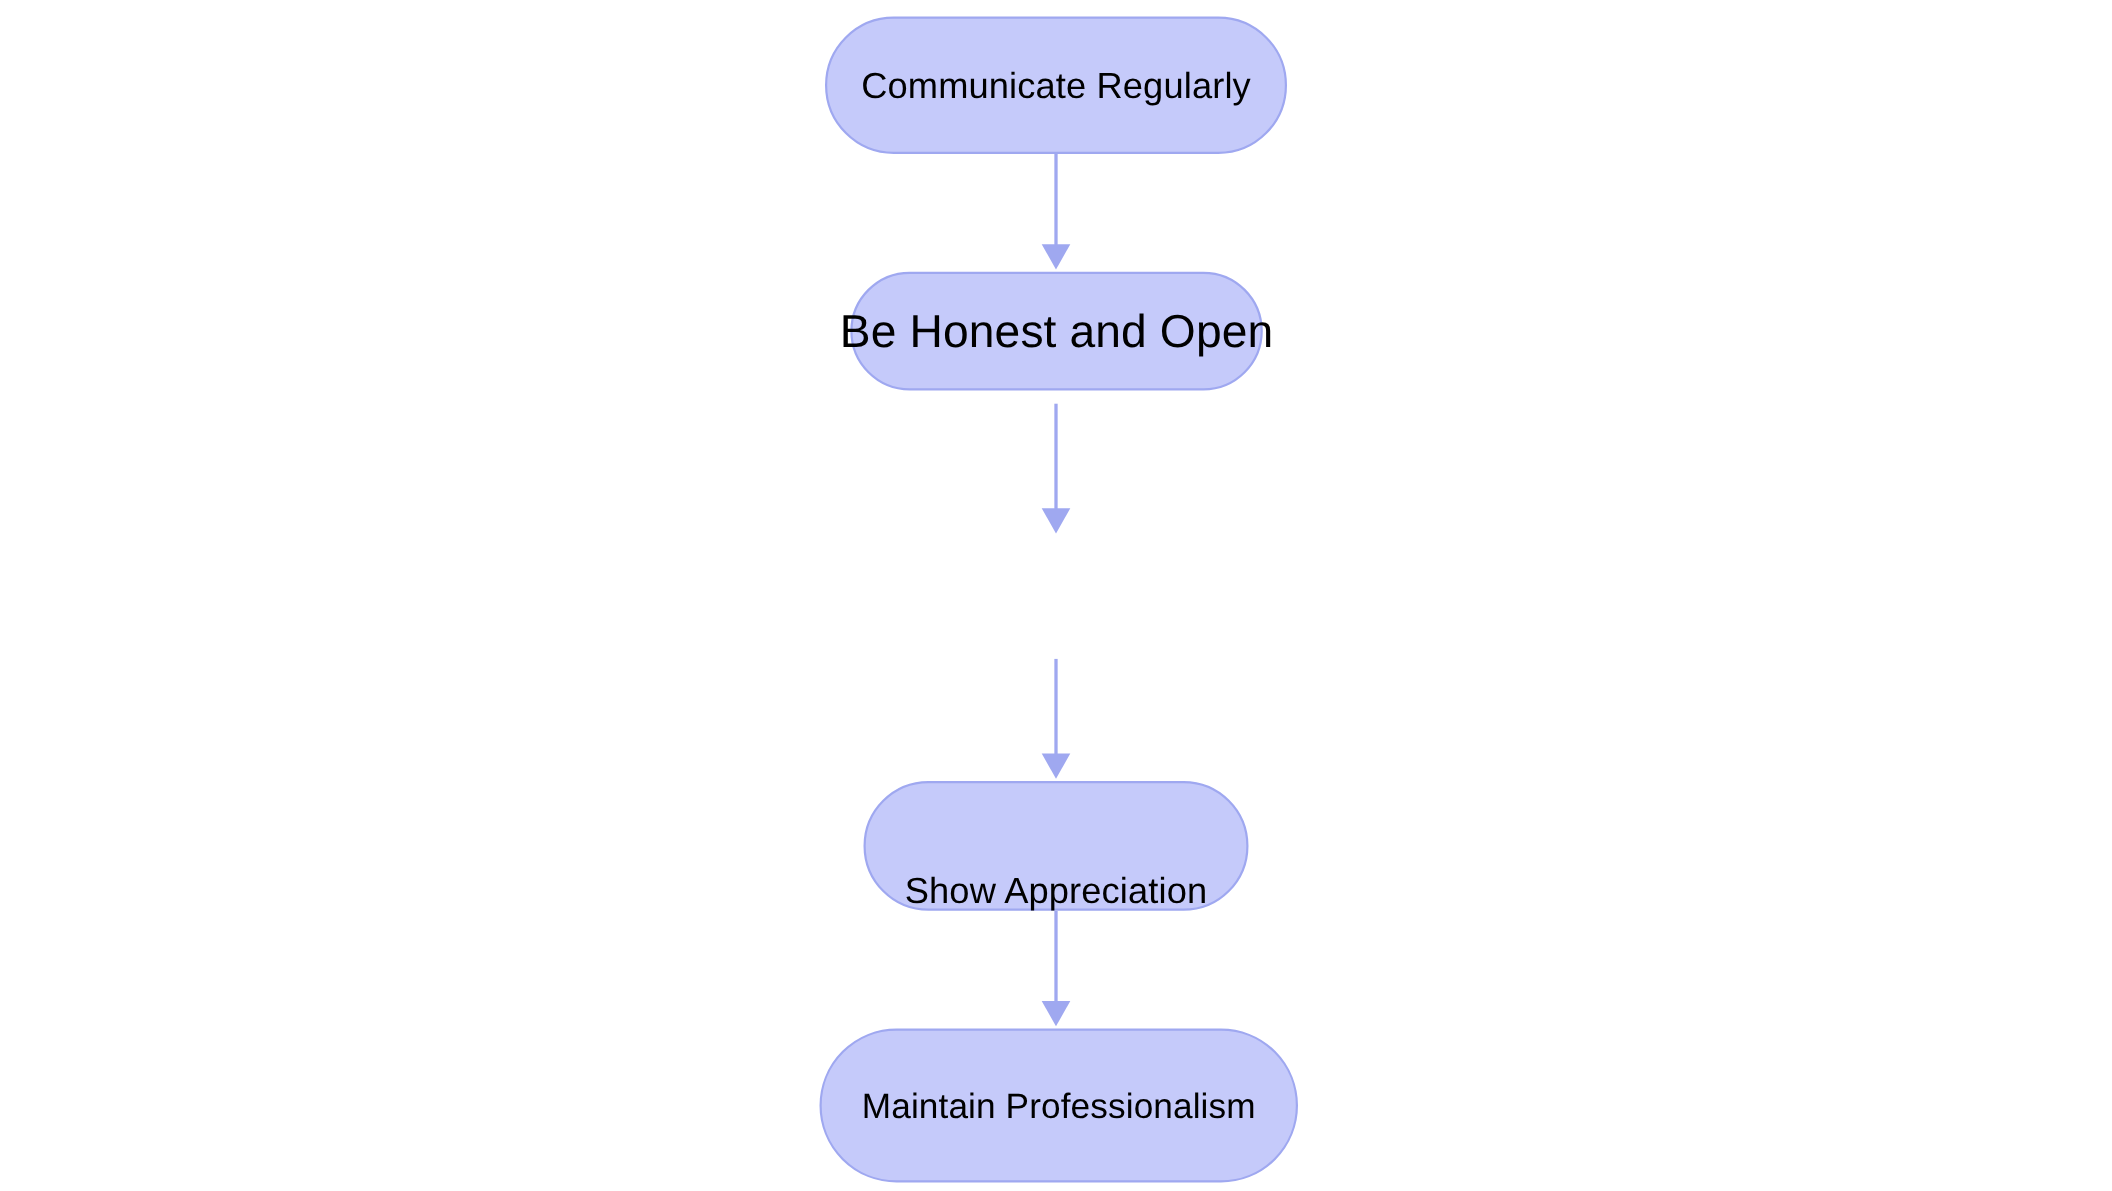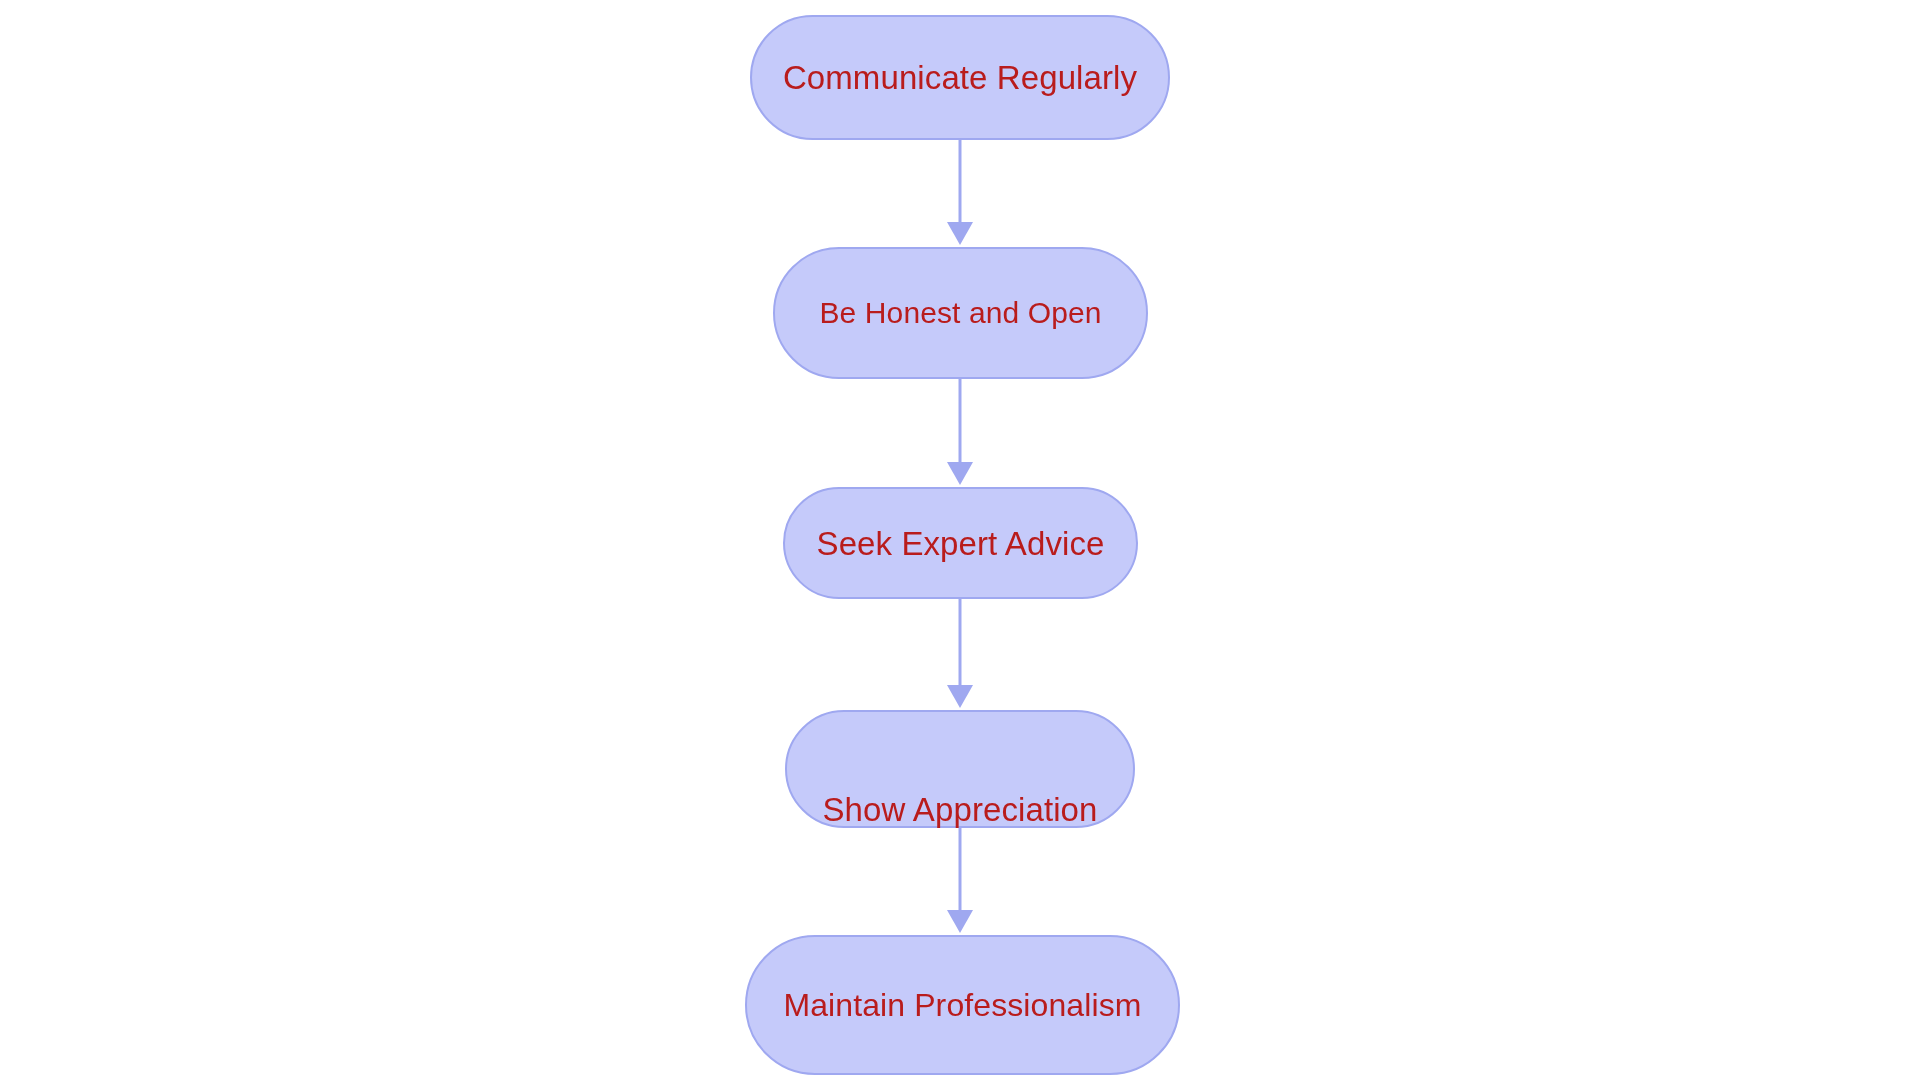--- a/index.html
+++ b/index.html
@@ -24,34 +24,34 @@
 
   .flow-node {
     position: absolute;
     box-sizing: border-box;
     display: flex;
     align-items: center;
     justify-content: center;
     background: #c5cafa;
     border: 2px solid #9fa8f0;
     border-radius: 9999px;
-    color: #b91c1c;
+    color: #000000;
     white-space: nowrap;
     letter-spacing: 0.1px;
   }
 
   .flow-node .node-label {
     display: block;
     line-height: 1;
     font-weight: 400;
   }
 
   
   #node-1 { left: 750px;  top: 15px;   width: 420px; height: 125px; font-size: 33px; }
-  #node-2 { left: 773px;  top: 247px;  width: 375px; height: 132px; font-size: 30px; }
+  #node-2 { left: 773px;  top: 247px;  width: 375px; height: 108px; font-size: 42px; }
   #node-3 { left: 783px;  top: 487px;  width: 355px; height: 112px; font-size: 33px; }
   #node-4 { left: 785px;  top: 710px;  width: 350px; height: 118px; font-size: 33px; align-items: flex-end; }
   #node-5 { left: 745px;  top: 935px;  width: 435px; height: 140px; font-size: 32px; }
 
   
   .flow-connector {
     position: absolute;
     left: 0;
     top: 0;
     width: 1920px;
@@ -98,23 +98,20 @@
   </svg>
 
   <div class="flow-node" id="node-1">
     <span class="node-label">Communicate Regularly</span>
   </div>
 
   <div class="flow-node" id="node-2">
     <span class="node-label">Be Honest and Open</span>
   </div>
 
-  <div class="flow-node" id="node-3">
-    <span class="node-label">Seek Expert Advice</span>
-  </div>
 
   <div class="flow-node" id="node-4">
     <span class="node-label">Show Appreciation</span>
   </div>
 
   <div class="flow-node" id="node-5">
     <span class="node-label">Maintain Professionalism</span>
   </div>
 
 </div>

